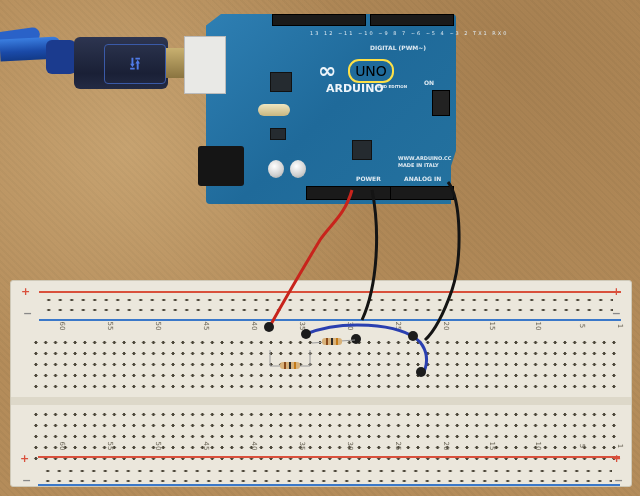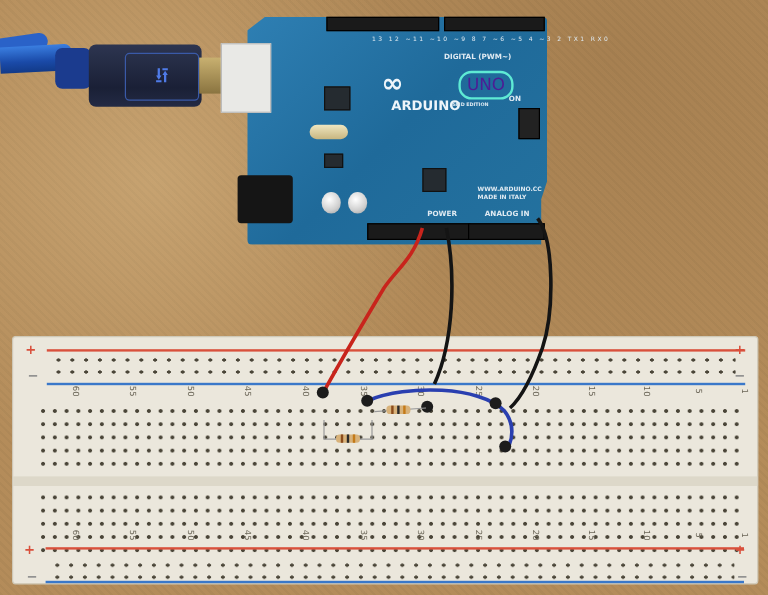--- a/index.html
+++ b/index.html
@@ -22,21 +22,21 @@
   
   .board{position:absolute;left:206px;top:14px;width:250px;height:190px;background:linear-gradient(135deg,#2e7fb3,#1f6a9a 50%,#24729f);
     clip-path:polygon(6% 0,100% 0,100% 72%,98% 80%,98% 100%,0 100%,0 6%);border-radius:4px;}
   .hdr{position:absolute;background:#1a1a1a;border:1px solid #000;}
   .chip{position:absolute;background:#252b30;border:1px solid #111;}
   .crystal{position:absolute;left:258px;top:104px;width:32px;height:12px;background:linear-gradient(#efe6c0,#c8b680);border-radius:6px;}
   .cap{position:absolute;width:16px;height:18px;border-radius:50%;background:radial-gradient(circle at 40% 35%,#fff,#cfcfcf 60%,#9c9c9c);}
   .jack{position:absolute;left:198px;top:146px;width:46px;height:40px;background:#151515;border-radius:3px;}
   .logo-inf{position:absolute;left:318px;top:58px;color:#eef5fa;font-size:22px;font-weight:bold;letter-spacing:-2px;}
   .logo-txt{position:absolute;left:326px;top:82px;color:#eef5fa;font-size:11px;font-weight:bold;}
-  .uno{position:absolute;left:382px;top:59px;width:42px;height:20px;border:2px solid #5eead4;border-radius:11px;color:#4c1d95;font-size:14px;text-align:center;line-height:20px;}
+  .uno{position:absolute;left:348px;top:59px;width:42px;height:20px;border:2px solid #fde047;border-radius:11px;color:#000000;font-size:14px;text-align:center;line-height:20px;}
   .silk{position:absolute;color:#dfeaf2;font-size:6px;font-weight:bold;white-space:nowrap;}
   .pin-row{position:absolute;color:#dfeaf2;font-size:5px;letter-spacing:2px;white-space:nowrap;}
   
   .bb{position:absolute;left:10px;top:280px;width:620px;height:205px;background:#ebe7dc;border:1px solid #cfc9b8;border-radius:3px;}
   .rail-line{position:absolute;height:2px;}
   .holes{position:absolute;background-image:radial-gradient(#4a4538 1.4px,transparent 1.7px);}
   .channel{position:absolute;left:0;right:0;background:#ddd8c9;height:8px;}
   .num{position:absolute;font-size:7px;color:#6b6658;transform:rotate(90deg);}
   .sign{position:absolute;font-size:11px;font-weight:bold;}
   

